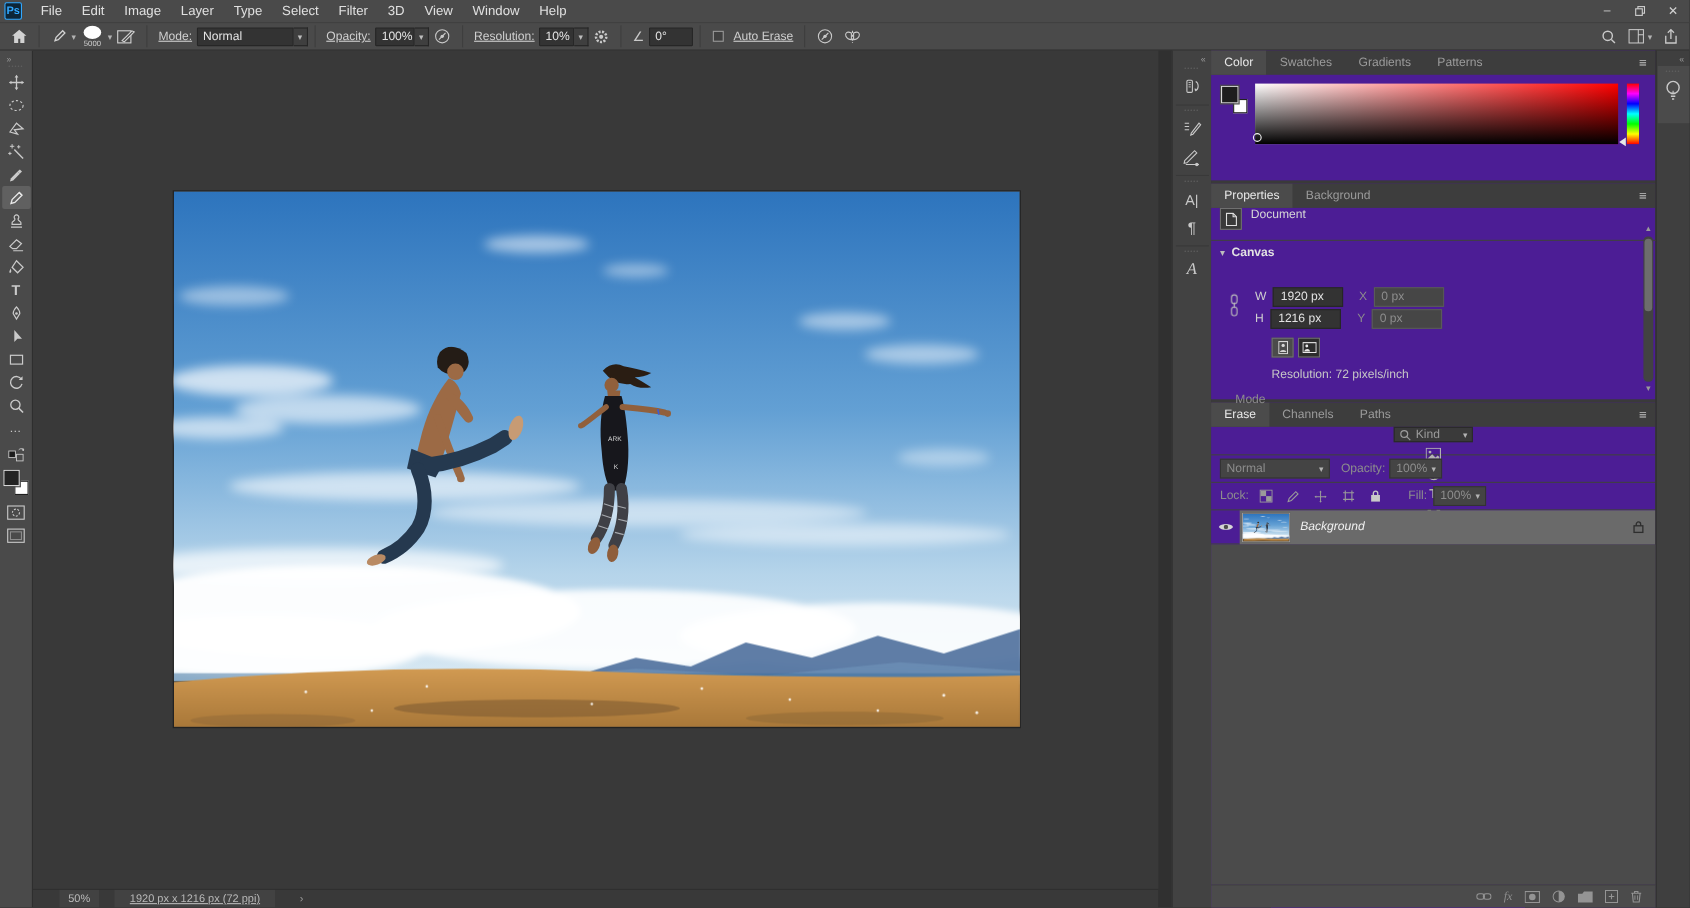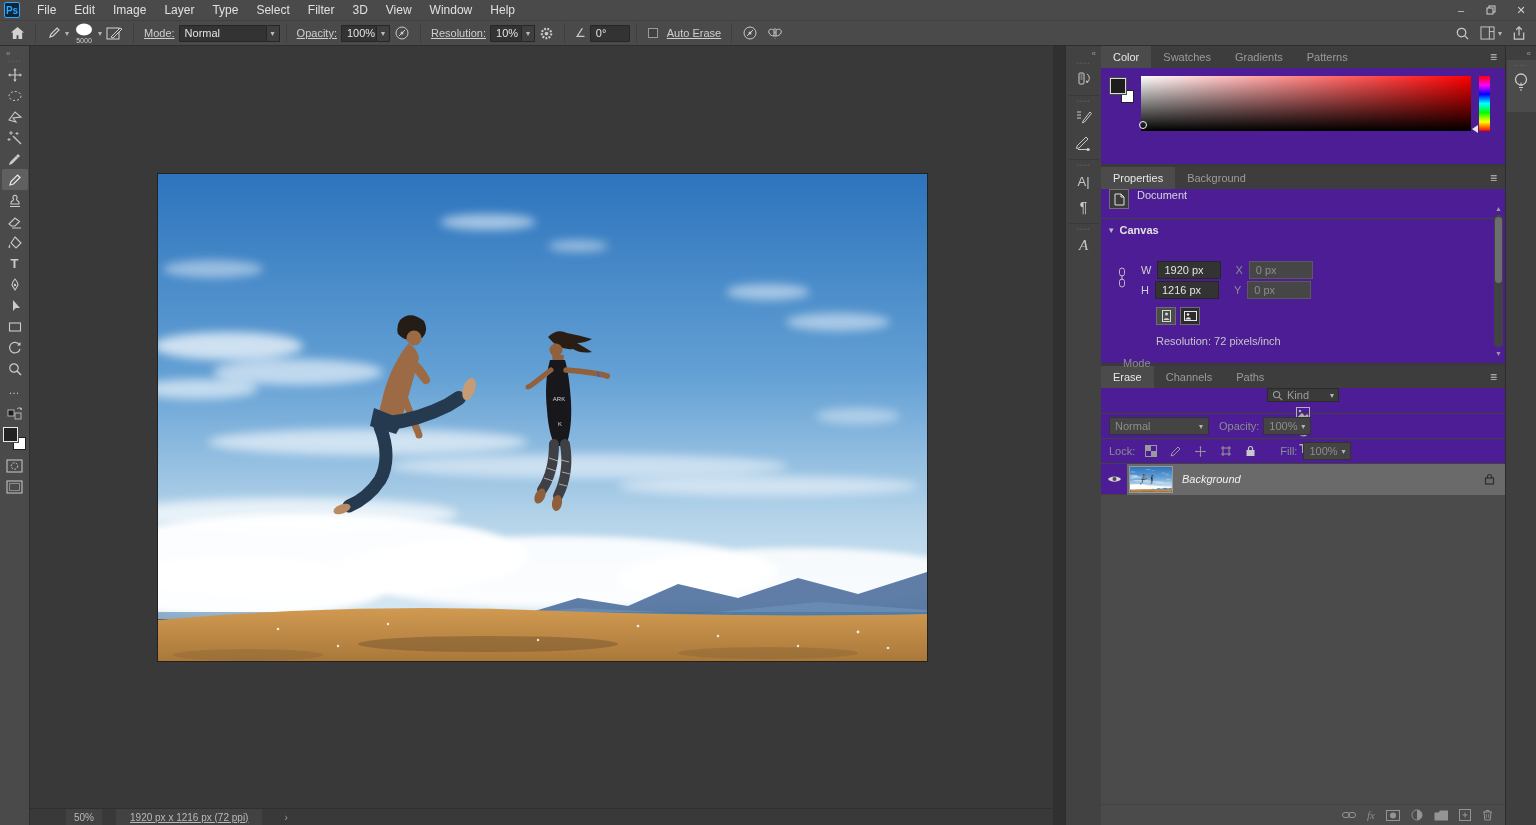--- a/index.html
+++ b/index.html
@@ -35,21 +35,21 @@
   .fgbg .fg { position:absolute; top:0; left:0; width:15px; height:15px; background:#232323; border:1px solid #e8e8e8; outline:1px solid #4a4a4a; }
   .fgbg .bg { position:absolute; right:1px; bottom:1px; width:13px; height:13px; background:#fff; border:1px solid #1f1f1f; }
   
   .canvas-col { flex:1; display:flex; flex-direction:column; min-width:0; }
   .tabbar { height:24px; background:#3a3a3a; display:flex; align-items:flex-end; }
   .doc-tab { height:24px; background:#4a4a4a; display:flex; align-items:center; padding:0 10px; font-size:11px; color:#dedede; }
   .doc-tab .close { color:#9a9a9a; margin-left:10px; font-size:11px; }
   .pasteboard { flex:1; background:#393939; position:relative; }
   .photo-frame { position:absolute; left:128px; top:128px; width:769px; height:487px; box-shadow:0 0 0 1px rgba(0,0,0,.4); }
   .statusbar { height:17px; background:#393939; border-top:1px solid #2f2f2f; display:flex; align-items:center; font-size:10px; color:#b9b9b9; }
-  .status-zoom { background:#424242; height:100%; display:flex; align-items:center; padding:0 8px; margin-left:36px; }
+  .status-zoom { background:#424242; height:100%; display:flex; align-items:center; padding:0 8px; margin-left:24px; }
   .status-info { background:#424242; height:100%; display:flex; align-items:center; padding:0 14px; margin-left:14px;text-decoration:underline; }
   .status-chev { margin-left:22px; color:#9a9a9a; }
   
   .dock { width:483px; display:flex; }
   .dock-gap { width:12px; background:#303030; }
   .icon-strip { width:36px; background:#424242; display:flex; flex-direction:column; align-items:center; border-left:1px solid #2c2c2c; }
   .icon-strip .dbl { align-self:flex-end; padding:3px 6px 2px 0; font-size:8px; color:#9a9a9a; letter-spacing:-1px; }
   .strip-icon { width:30px; height:26px; display:flex; align-items:center; justify-content:center; color:#c9c9c9; }
   .strip-group { border-bottom:1px solid #393939; padding-bottom:3px; margin-bottom:2px; display:flex; flex-direction:column; align-items:center; }
   .panels-col { width:404px; background:#3a3a3a; display:flex; flex-direction:column; }

